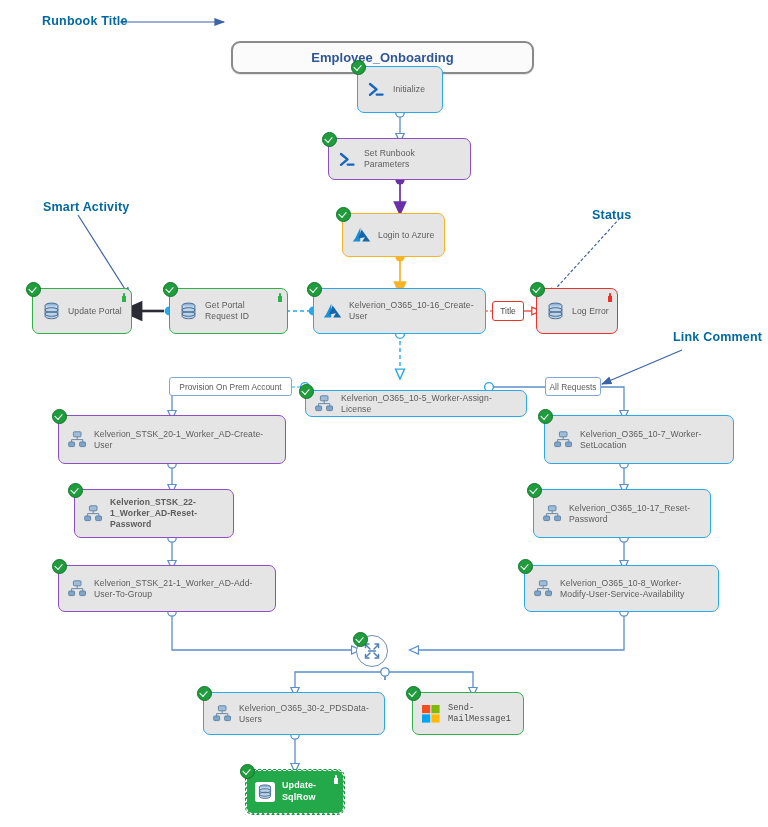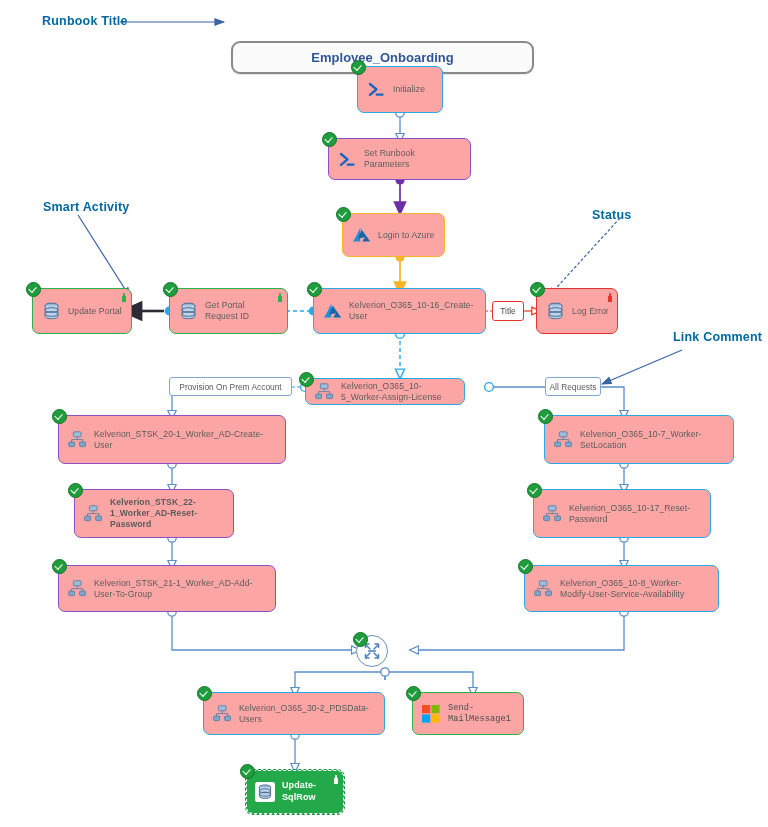--- a/index.html
+++ b/index.html
@@ -13,21 +13,21 @@
   .anno{position:absolute;color:#0369a1;font-weight:bold;font-size:12.5px;
         letter-spacing:.2px;white-space:nowrap;}
 
   
   .title-pill{position:absolute;box-sizing:border-box;background:#fbfbfb;
       border:2px solid #8a8a8a;border-radius:9px;display:flex;align-items:center;
       justify-content:center;color:#2f5597;font-weight:bold;font-size:13px;
       box-shadow:0 1px 1px rgba(0,0,0,.10);}
 
   
-  .node{position:absolute;box-sizing:border-box;background:#fca5a5;
+  .node{position:absolute;box-sizing:border-box;background:#e5e5e5;
         border:1.6px solid #2aa8e8;border-radius:7px;display:flex;align-items:center;
         padding:0 8px;}
   .node .ico{flex:0 0 auto;width:20px;height:20px;margin-right:7px;
              display:flex;align-items:center;justify-content:center;}
   .node .lbl{font-size:8.6px;color:#5b5b5b;line-height:1.28;letter-spacing:.1px;}
   .node.purple{border-color:#8e4fc6;}
   .node.green{border-color:#2fb14a;}
   .node.orange{border-color:#f6b426;align-items:center;}
   .node.red{border-color:#e8332a;}
   .node.sel{background:#23a94a;border:1.7px dashed #ffffff;
@@ -256,21 +256,21 @@
       <svg width="17" height="18" viewBox="0 0 17 18">
           <ellipse cx="8.5" cy="3.6" rx="6.4" ry="2.5" fill="#93b5d8" stroke="#4a6d94" stroke-width="1"></ellipse>
           <path d="M2.1,3.6 L2.1,14.2 C2.1,15.6 4.9,16.7 8.5,16.7 C12.1,16.7 14.9,15.6 14.9,14.2 L14.9,3.6" fill="#bcd3e8" stroke="#4a6d94" stroke-width="1"></path>
           <ellipse cx="8.5" cy="8" rx="6.4" ry="2.3" fill="none" stroke="#4a6d94" stroke-width="1"></ellipse>
           <ellipse cx="8.5" cy="12" rx="6.4" ry="2.3" fill="none" stroke="#4a6d94" stroke-width="1"></ellipse>
         </svg>
     </span>
     <span class="lbl">Log Error</span>
   </div>
 
-  <div class="node" style="left:305px;top:378px;width:160px;height:27px;">
+  <div class="node" style="left:305px;top:390px;width:222px;height:27px;">
     <span class="badge"></span>
     <span class="ico">
       <svg width="18" height="17" viewBox="0 0 18 17">
           <rect x="5.4" y="0.8" width="7.6" height="5" rx="1" fill="#9fbcd8" stroke="#5b7fa3" stroke-width=".9"></rect>
           <path d="M9.2,5.9 L9.2,8.6 M3.6,8.6 L14.8,8.6 M3.6,8.6 L3.6,11 M14.8,8.6 L14.8,11" stroke="#5b7fa3" stroke-width=".9" fill="none"></path>
           <rect x="0.7" y="11" width="5.9" height="4.6" rx="1" fill="#7fa6c9" stroke="#5b7fa3" stroke-width=".9"></rect>
           <rect x="11.6" y="11" width="5.9" height="4.6" rx="1" fill="#7fa6c9" stroke="#5b7fa3" stroke-width=".9"></rect>
         </svg>
     </span>
     <span class="lbl">Kelverion_O365_10-5_Worker-Assign-License</span>

